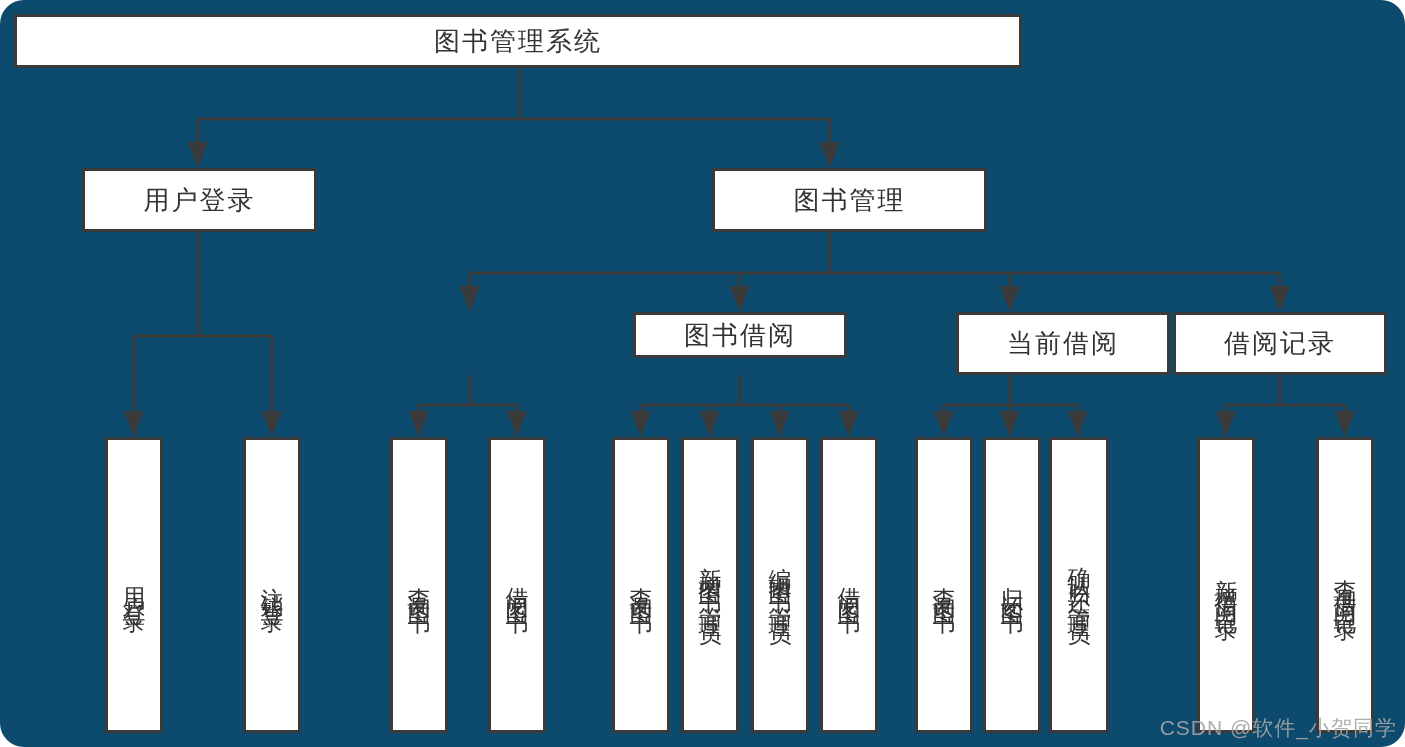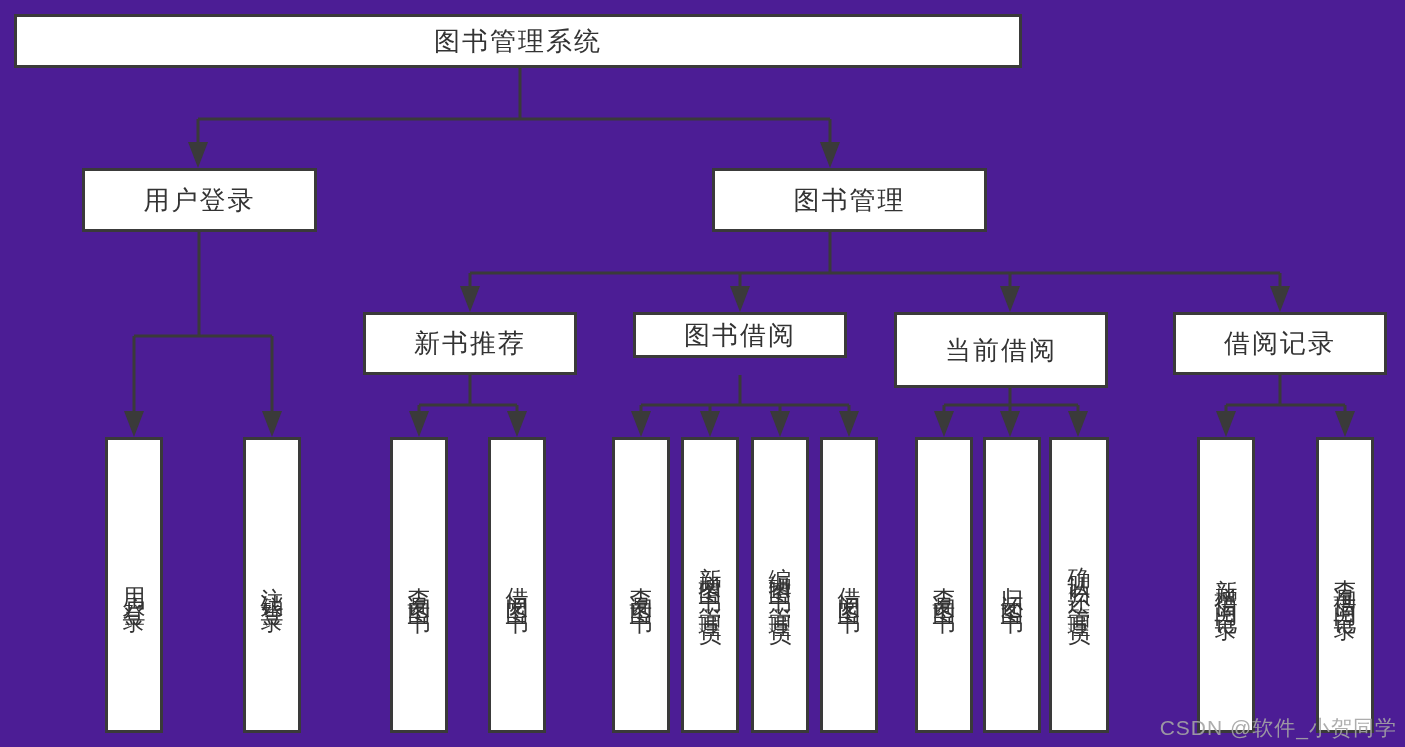--- a/index.html
+++ b/index.html
@@ -5,22 +5,23 @@
   html, body {
     margin: 0;
     padding: 0;
     background: #ffffff;
     font-family: "Liberation Sans", "DejaVu Sans", sans-serif;
   }
   .canvas {
     position: relative;
     width: 1405px;
     height: 747px;
-    background: #4c1d95;
+    background: #0c4a6e;
     overflow: hidden;
+    border-radius: 24px;
   }
   svg.connectors {
     position: absolute;
     left: 0;
     top: 0;
     z-index: 1;
   }
   svg.connectors path {
     stroke: #3a3a3a;
     stroke-width: 3;
@@ -118,27 +119,24 @@
     <span>图书管理系统</span>
   </div>
 
   <div class="box h" style="left:82px; top:168px; width:235px; height:64px;">
     <span>用户登录</span>
   </div>
   <div class="box h" style="left:712px; top:168px; width:275px; height:64px;">
     <span>图书管理</span>
   </div>
 
-  <div class="box h" style="left:363px; top:312px; width:214px; height:63px;">
-    <span>新书推荐</span>
-  </div>
   <div class="box h" style="left:633px; top:312px; width:214px; height:46px;">
     <span>图书借阅</span>
   </div>
-  <div class="box h" style="left:894px; top:312px; width:214px; height:76px;">
+  <div class="box h" style="left:956px; top:312px; width:214px; height:63px;">
     <span>当前借阅</span>
   </div>
   <div class="box h" style="left:1173px; top:312px; width:214px; height:63px;">
     <span>借阅记录</span>
   </div>
 
   <div class="box v" style="left:105px; top:437px; width:58px; height:296px;">
     <span>用户登录</span>
   </div>
   <div class="box v" style="left:243px; top:437px; width:58px; height:296px;">

